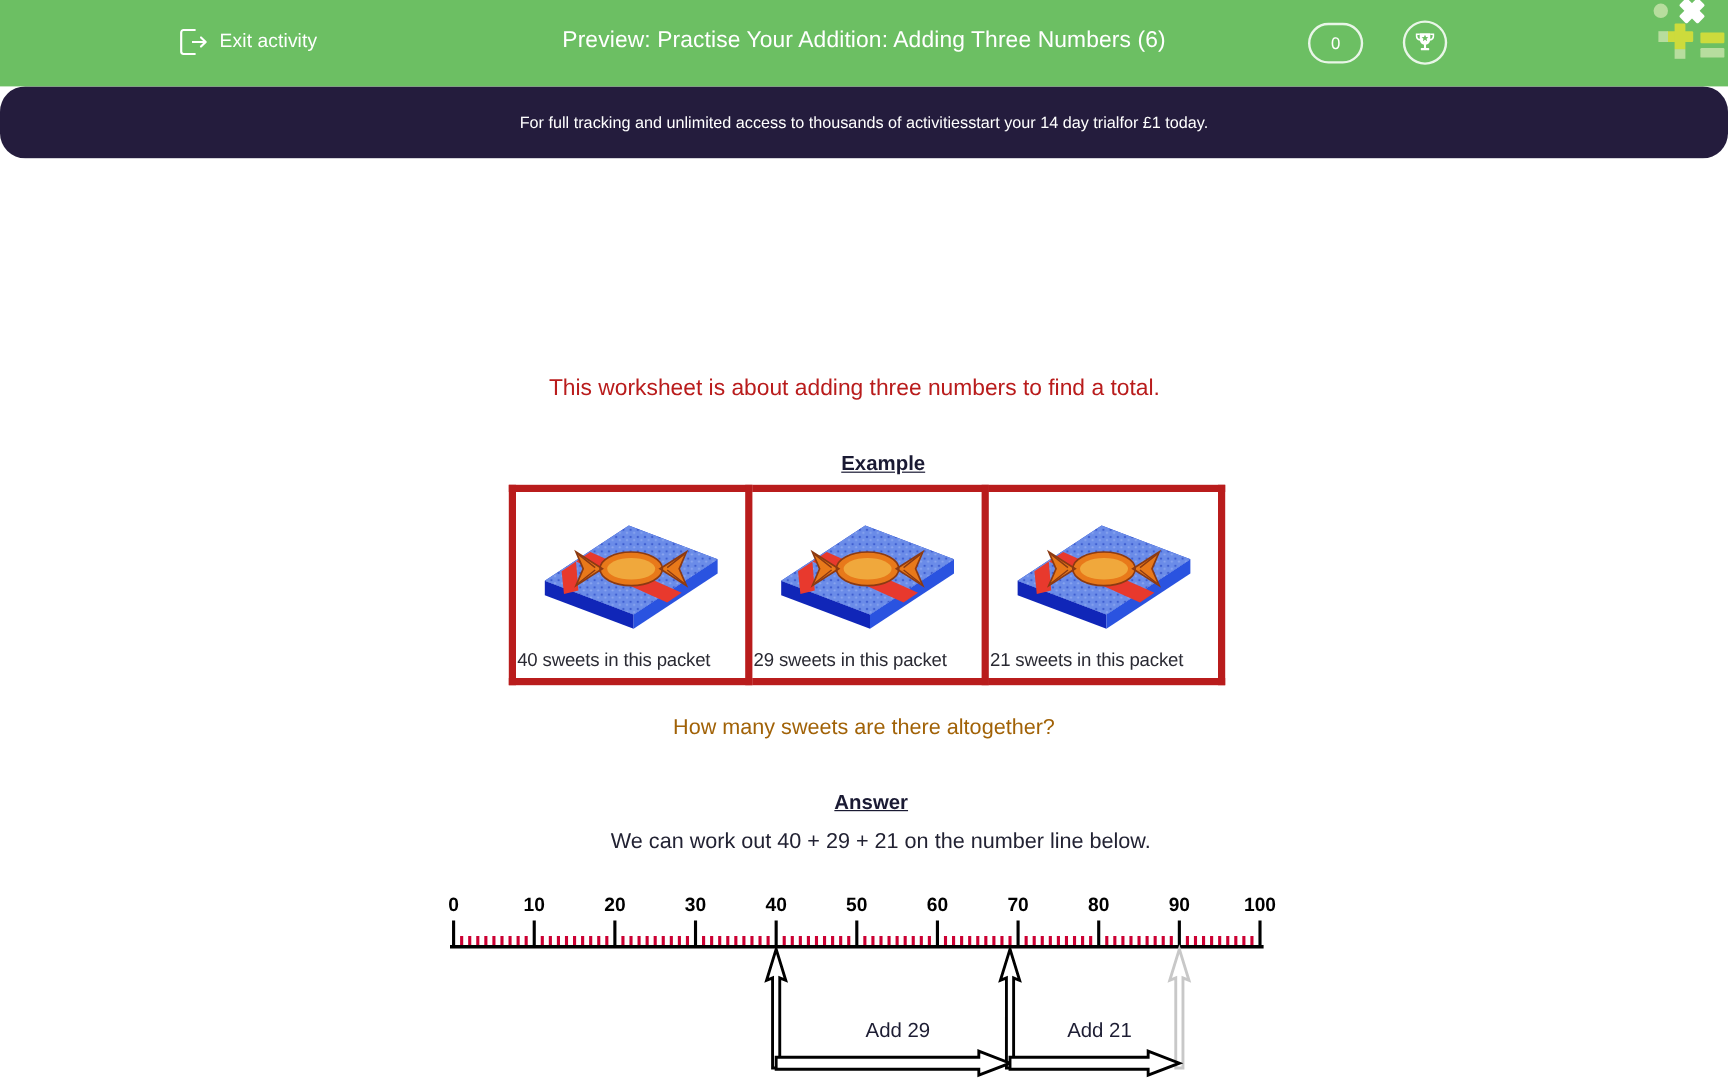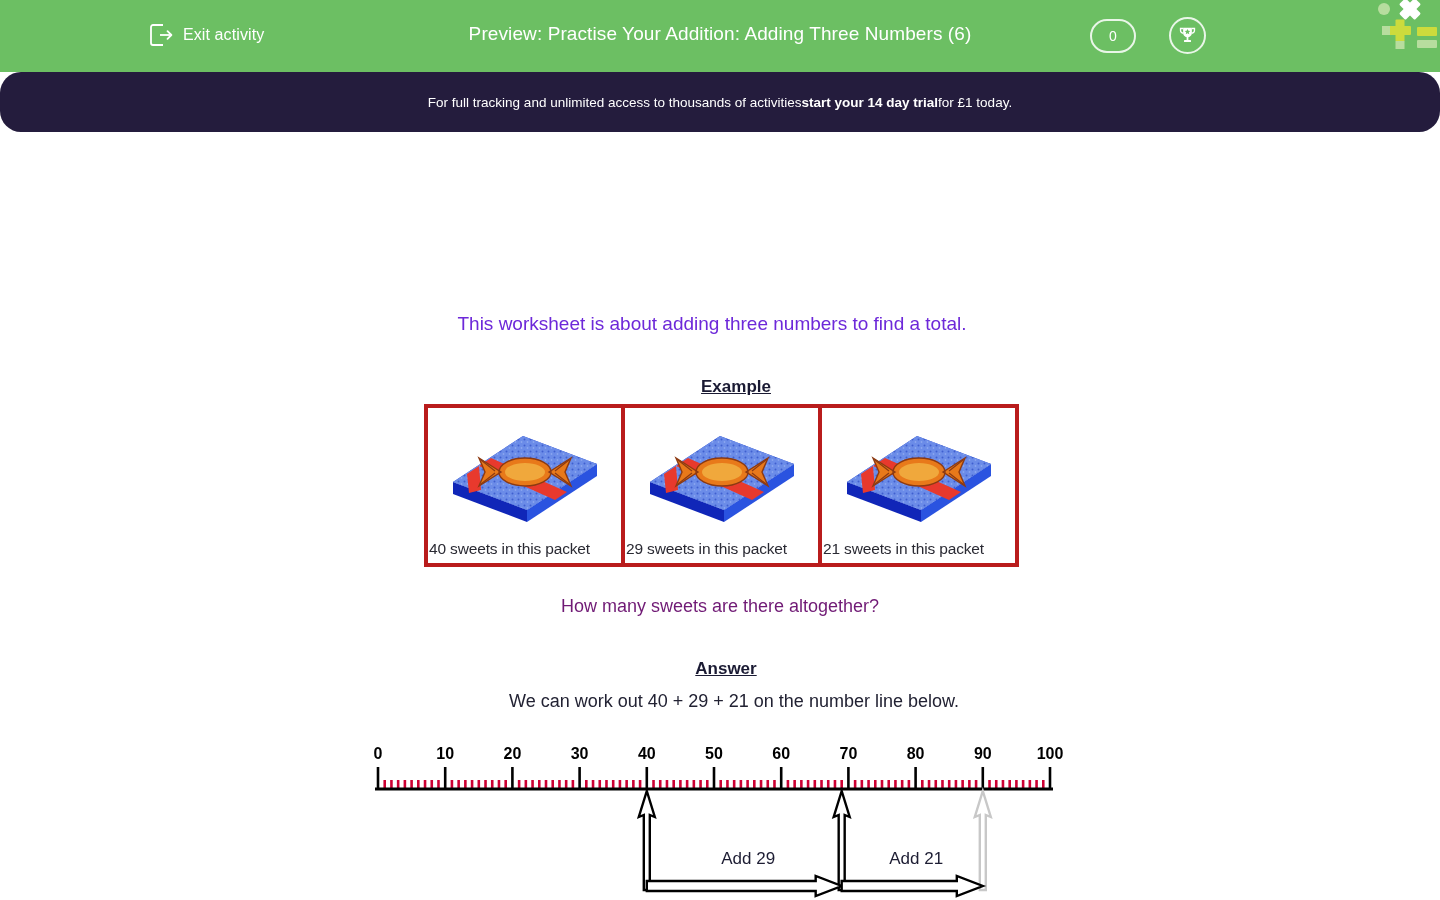--- a/index.html
+++ b/index.html
@@ -58,64 +58,64 @@
     width: 70px; height: 58px;
   }
 
   
   .trial-banner {
     width: 1440px; height: 60px;
     background: #241c3d;
     display: flex; align-items: center; justify-content: center;
     color: #ffffff; font-size: 13.5px; border-radius: 21px;
   }
-  .trial-banner b { font-weight: bold; }
+  .trial-banner b { font-weight: normal; }
 
   
   .sheet {
     position: relative;
     width: 1440px; height: 768px;
     background: #ffffff;
     color: #1d1d3a;
   }
   .intro-line {
     position: absolute; top: 181px; left: 0; right: 16px;
-    text-align: center; font-size: 19px; color: #6d28d9;
+    text-align: center; font-size: 19px; color: #b91c1c;
   }
   .example-heading {
     position: absolute; top: 245px; left: 0; right: 0;
     text-align: center; font-size: 17px; font-weight: bold;
     text-decoration: underline; color: #1a1a33; margin-left: 32px;
   }
 
   
   .packets-table {
     position: absolute; left: 424px; top: 272px;
     width: 592px; height: 157px;
     border-collapse: collapse;
     table-layout: fixed;
   }
   .packets-table td {
-    border: 4px solid #b91c1c;
+    border: 6px solid #b91c1c;
     padding: 0;
     vertical-align: top;
     width: 197px;
   }
   .packet-cell-inner { position: relative; height: 155px; }
   .packet-art { position: absolute; left: 50%; top: 6px;
                 transform: translateX(-50%); width: 160px; height: 110px; }
   .packet-caption {
     position: absolute; left: 1px; bottom: 5px;
     font-size: 15.5px; color: #2a2a33; white-space: nowrap;
     letter-spacing: -.15px;
   }
 
   .question-line {
     position: absolute; top: 464px; left: 0; right: 0;
-    text-align: center; font-size: 18px; color: #701a75;
+    text-align: center; font-size: 18px; color: #a16207;
   }
   .answer-heading {
     position: absolute; top: 527px; left: 0; right: 0;
     text-align: center; font-size: 17px; font-weight: bold;
     text-decoration: underline; color: #1a1a33; padding-left: 12px;
   }
   .answer-line {
     position: absolute; top: 559px; left: 0; right: 0;
     text-align: center; font-size: 18px; color: #222233; margin-left: 28px;
   }

